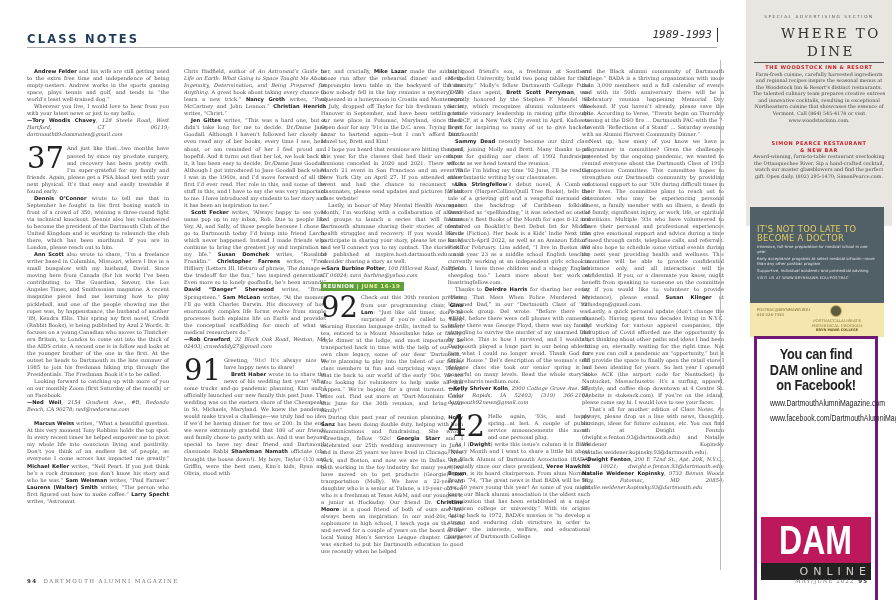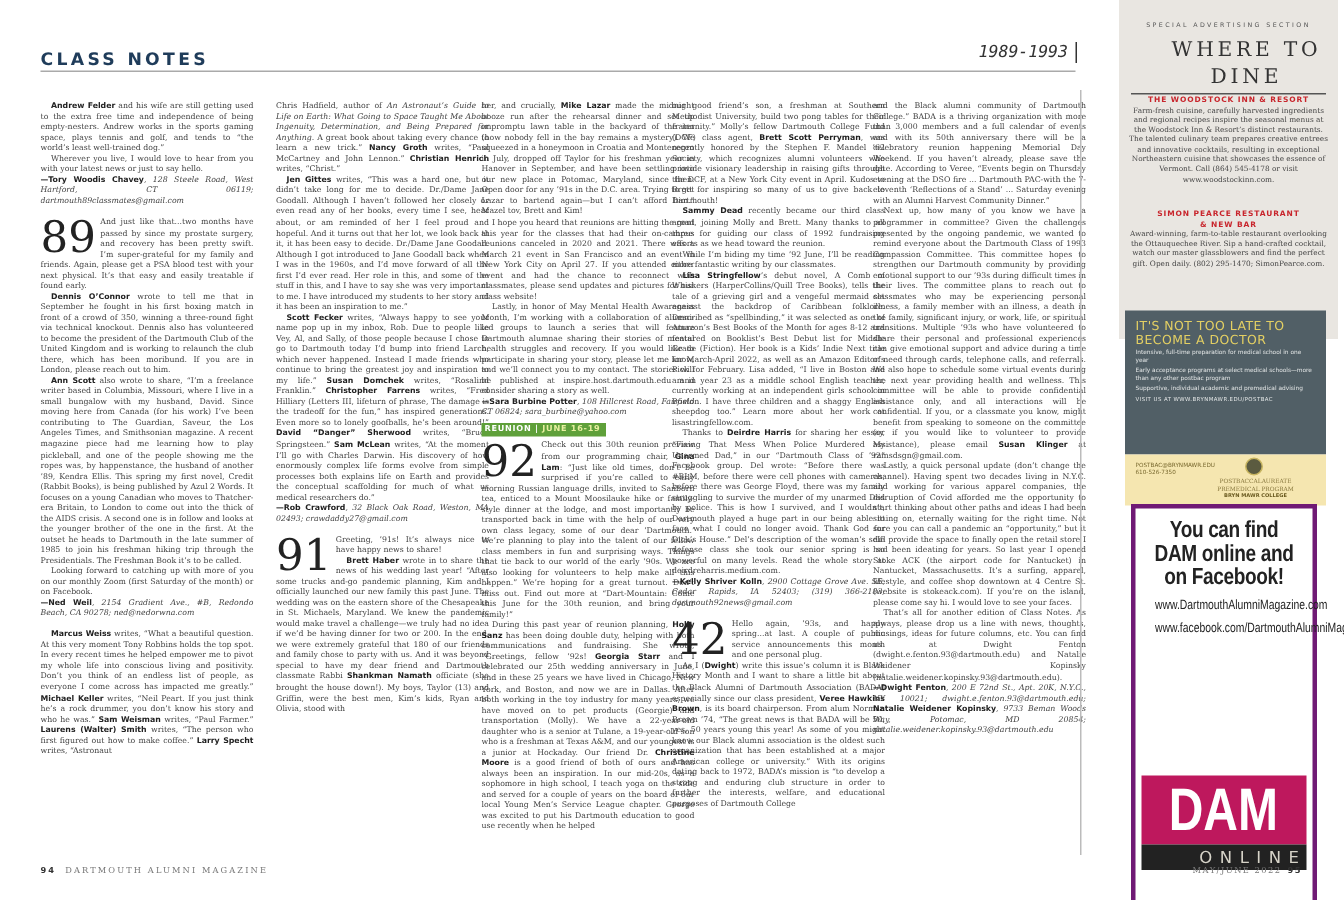--- a/index.html
+++ b/index.html
@@ -24,21 +24,21 @@
 .foot-r b{font-family:"DejaVu Sans",sans-serif;color:#333;margin-left:4px}
 .vline{position:absolute;left:720px;top:60px;width:1px;height:510px;background:#bbb}
 .ad-where{position:absolute;left:746px;top:0;width:146px;height:226px;background:#e9e6e1}
 .sas{position:absolute;top:14px;left:0;width:146px;text-align:center;font-family:"DejaVu Sans",sans-serif;font-size:4.2px;letter-spacing:1.6px;color:#555}
 .wtd{position:absolute;top:24px;left:12px;width:146px;text-align:center;font-family:"DejaVu Serif",serif;font-size:13.5px;letter-spacing:2.5px;line-height:18px;color:#333}
 .wtd-rule{position:absolute;top:62px;left:8px;width:130px;height:1px;background:#555}
 .rest-h{width:146px;text-align:center;font-family:"DejaVu Sans",sans-serif;font-weight:bold;font-size:5px;letter-spacing:.6px;color:#c8252c;line-height:6.5px}
 .rest-t{width:134px;margin:0 6px;text-align:center;font-family:"DejaVu Serif",serif;font-size:4.9px;line-height:6.6px;color:#444}
 .rest1{position:absolute;top:64px;left:0}
 .rest2{position:absolute;top:140px;left:0}
-.ad-bm{position:absolute;left:750px;top:207px;width:134px;height:96px;background:#515f66;padding:6px 7px}
+.ad-bm{position:absolute;left:750px;top:207px;width:134px;height:96px;background:#515f66;padding:18px 7px}
 .bm-h{font-family:"DejaVu Sans",sans-serif;font-size:8.3px;line-height:8.6px;color:#e3cf63;letter-spacing:.3px}
 .bm-li{font-family:"DejaVu Sans",sans-serif;font-size:3.9px;line-height:5px;color:#e3e6e6;margin-top:2px}
 .bm-visit{font-family:"DejaVu Sans",sans-serif;font-size:3.6px;color:#e3e6e6;margin-top:3px;letter-spacing:.3px}
 .ad-bm2{position:absolute;left:750px;top:303px;width:134px;height:34px;background:#f5e6b0;padding:4px 7px}
 .bm2-c{font-family:"DejaVu Sans",sans-serif;font-size:3.8px;line-height:5px;color:#7a6a30}
 .bm2-logo{position:absolute;left:80px;top:2px;width:12px;height:12px;border-radius:50%;background:#5b5b40;border:1px solid #c8b560}
 .bm2-n{position:absolute;left:44px;top:16px;width:86px;text-align:center;font-family:"DejaVu Serif",serif;font-size:3.9px;line-height:4.5px;color:#8a7a40}
 .bm2-n b{font-family:"DejaVu Sans",sans-serif;font-size:3.4px;color:#6a5a20}
 .ad-dam{position:absolute;left:754px;top:336px;width:124px;height:288px;border:3px solid #701a75;background:#fff}
 .dam-t{text-align:center;font-family:"Liberation Sans",sans-serif;font-weight:bold;transform:scaleX(.82);color:#222}
@@ -56,21 +56,21 @@
   <div class="hdr-title">CLASS NOTES</div>
   <div class="hdr-rule"></div>
   <div class="hdr-years">1989-1993</div>
   <div class="hdr-tick"></div>
 
   <div class="col" style="left:27px;height:500px">
     <p><span class="b">Andrew Felder</span><span> and his wife are still getting used to the extra free time and independence of being empty-nesters. Andrew works in the sports gaming space, plays tennis and golf, and tends to “the world’s least well-trained dog.”</span></p>
     <p>Wherever you live, I would love to hear from you with your latest news or just to say hello.</p>
     <p class="ni"><span class="b">—Tory Woodis Chavey</span><span class="i">, 128 Steele Road, West Hartford, CT 06119; dartmouth89classmates@gmail.com</span></p>
     <div class="sp"></div>
-    <p class="ni"><span class="big">89</span><span>And just like that...two months have passed by since my prostate surgery, and recovery has been pretty swift. I’m super-grateful for my family and friends. Again, please get a PSA blood test with your next physical. It’s that easy and easily treatable if found early.</span></p>
+    <p class="ni"><span class="big">37</span><span>And just like that...two months have passed by since my prostate surgery, and recovery has been pretty swift. I’m super-grateful for my family and friends. Again, please get a PSA blood test with your next physical. It’s that easy and easily treatable if found early.</span></p>
     <p><span class="b">Dennis O’Connor</span><span> wrote to tell me that in September he fought in his first boxing match in front of a crowd of 350, winning a three-round fight via technical knockout. Dennis also has volunteered to become the president of the Dartmouth Club of the United Kingdom and is working to relaunch the club there, which has been moribund. If you are in London, please reach out to him.</span></p>
     <p><span class="b">Ann Scott</span><span> also wrote to share, “I’m a freelance writer based in Columbia, Missouri, where I live in a small bungalow with my husband, David. Since moving here from Canada (for his work) I’ve been contributing to The Guardian, Saveur, the Los Angeles Times, and Smithsonian magazine. A recent magazine piece had me learning how to play pickleball, and one of the people showing me the ropes was, by happenstance, the husband of another ’89, Kendra Ellis. This spring my first novel, Credit (Rabbit Books), is being published by Azul 2 Words. It focuses on a young Canadian who moves to Thatcher-era Britain, to London to come out into the thick of the AIDS crisis. A second one is in follow and looks at the younger brother of the one in the first. At the outset he heads to Dartmouth in the late summer of 1985 to join his freshman hiking trip through the Presidentials. The Freshman Book it’s to be called.</span></p>
     <p>Looking forward to catching up with more of you on our monthly Zoom (first Saturday of the month) or on Facebook.</p>
     <p class="ni"><span class="b">—Ned Weil</span><span class="i">, 2154 Gradient Ave., #B, Redondo Beach, CA 90278; ned@nedorwna.com</span></p>
     <div class="sp"></div>
     <p><span class="b">Marcus Weiss</span><span> writes, “What a beautiful question. At this very moment Tony Robbins holds the top spot. In every recent times he helped empower me to pivot my whole life into conscious living and positivity. Don’t you think of an endless list of people, as everyone I come across has impacted me greatly.” </span><span class="b">Michael Keller</span><span> writes, “Neil Peart. If you just think he’s a rock drummer, you don’t know his story and who he was.” </span><span class="b">Sam Weisman</span><span> writes, “Paul Farmer.” </span><span class="b">Laurens (Walter) Smith</span><span> writes, “The person who first figured out how to make coffee.” </span><span class="b">Larry Specht</span><span> writes, “Astronaut</span></p>
   </div>
 
   <div class="col" style="left:184px;height:500px">
     <p class="ni"><span>Chris Hadfield, author of </span><span class="i">An Astronaut’s Guide to Life on Earth: What Going to Space Taught Me About Ingenuity, Determination, and Being Prepared for Anything</span><span>. A great book about taking every chance to learn a new trick.” </span><span class="b">Nancy Groth</span><span> writes, “Paul McCartney and John Lennon.” </span><span class="b">Christian Henrich</span><span> writes, “Christ.”</span></p>

